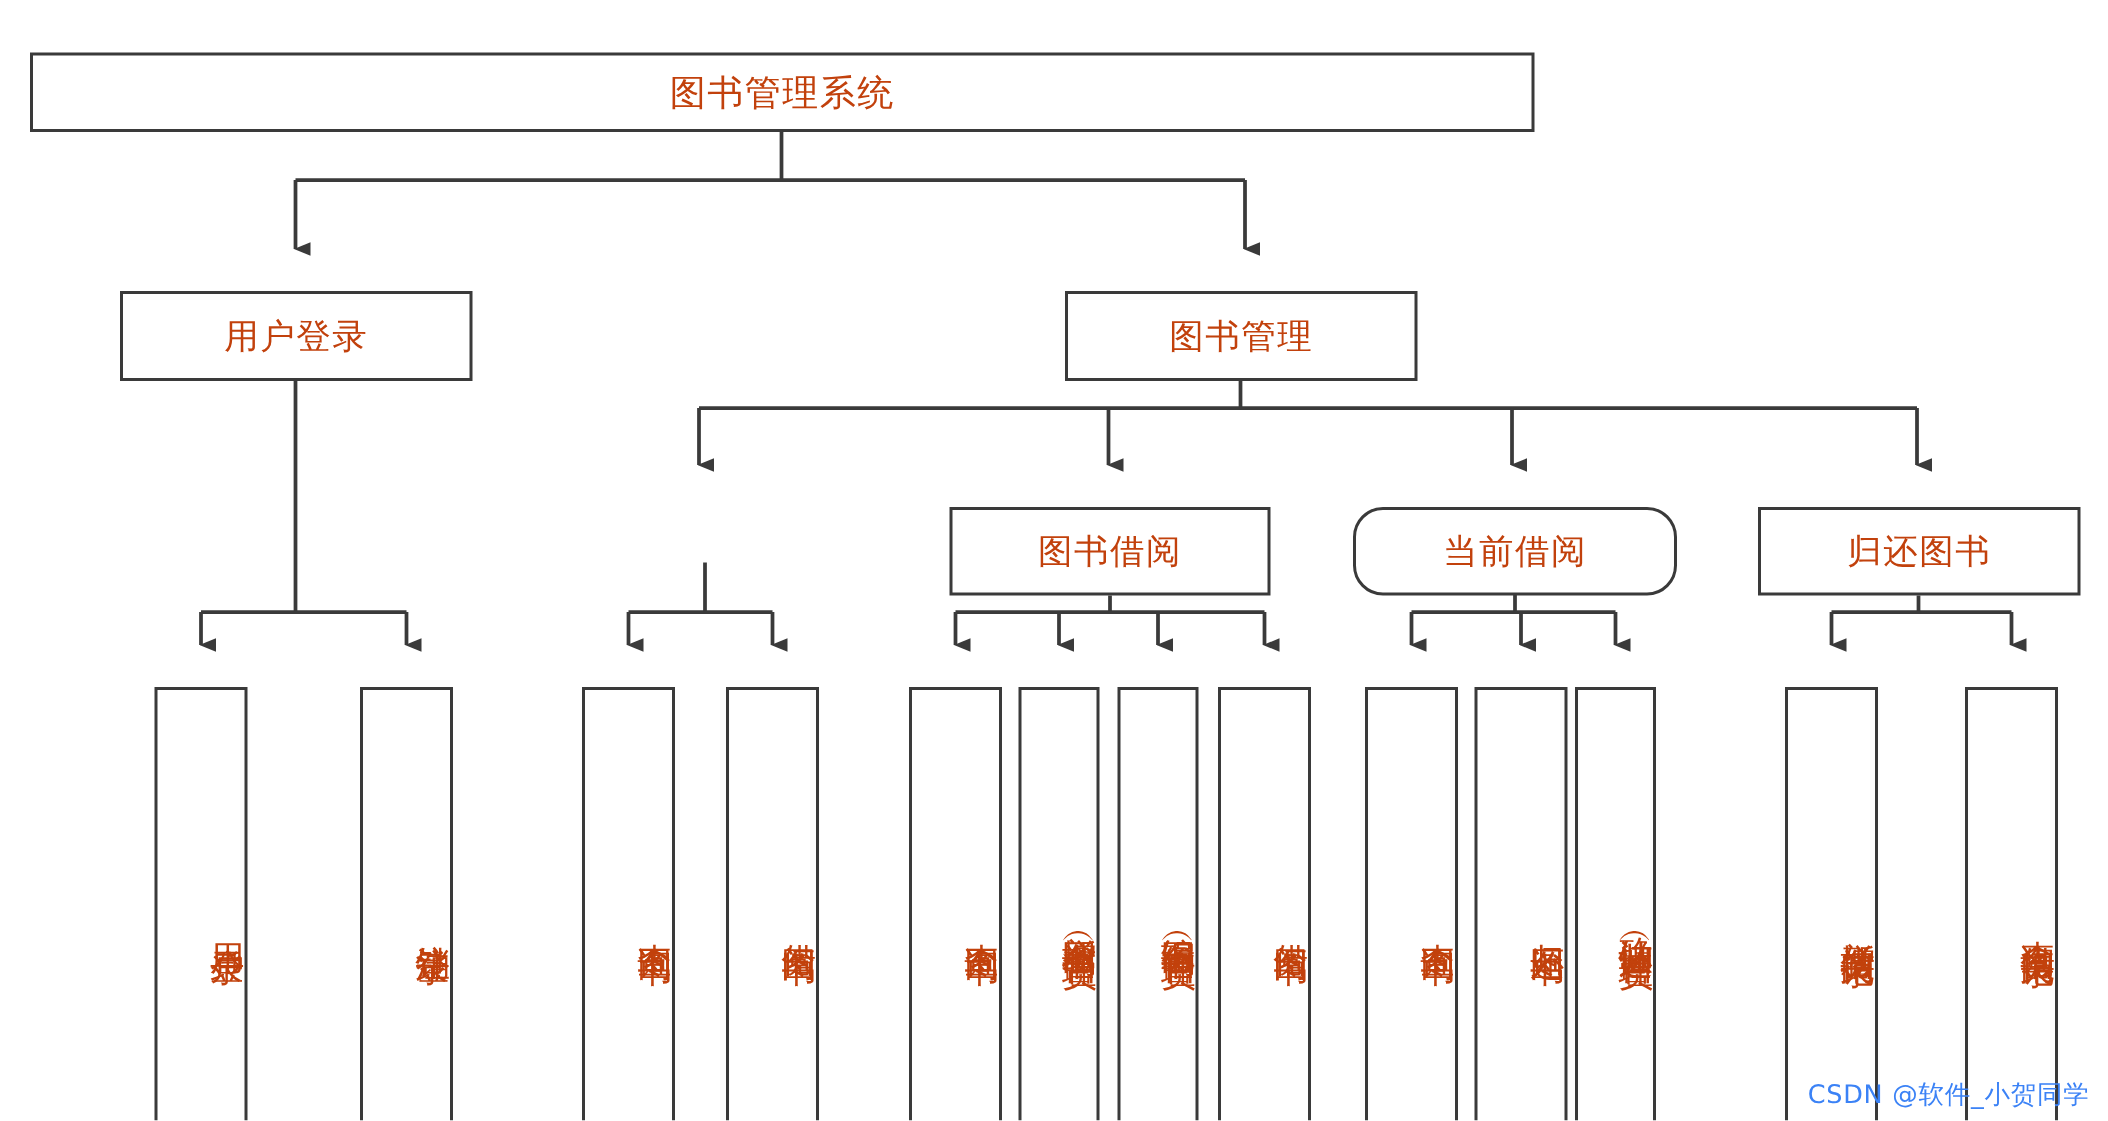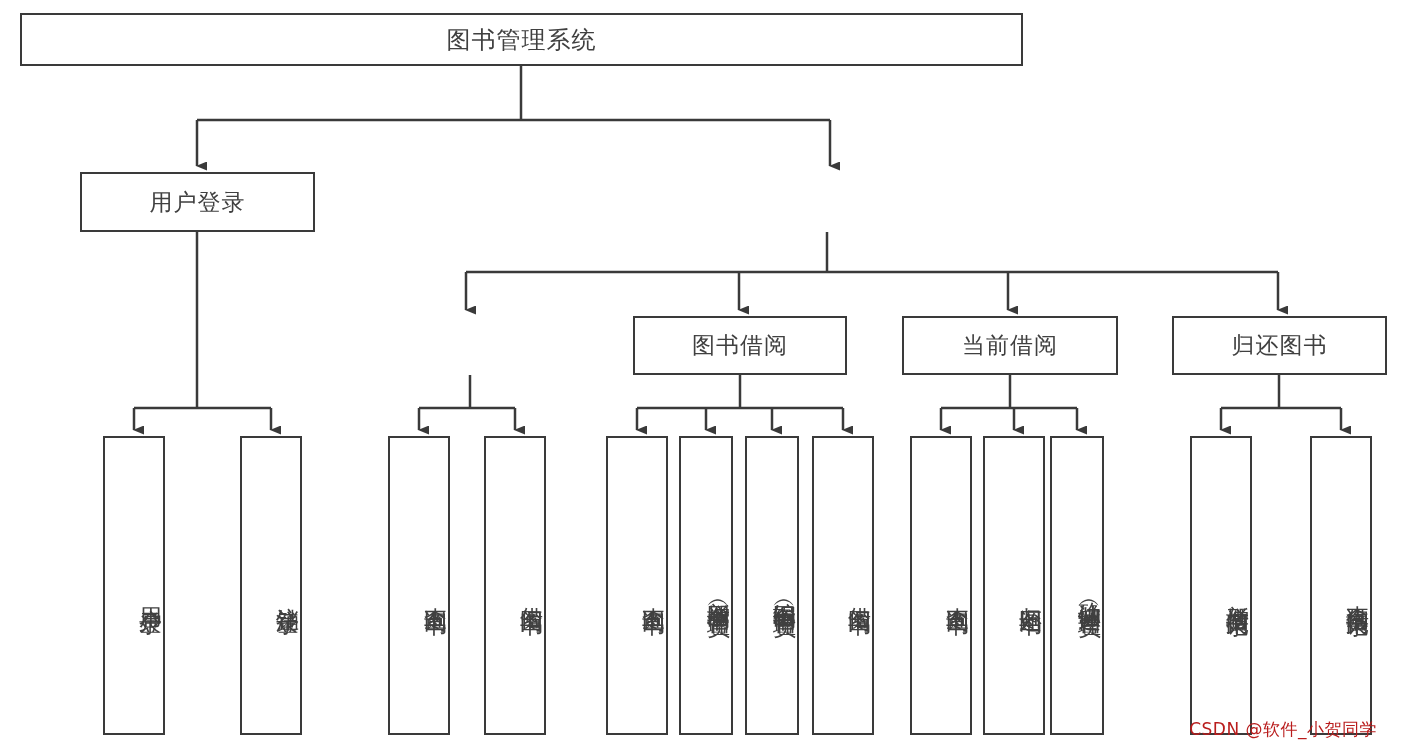--- a/index.html
+++ b/index.html
@@ -25,21 +25,22 @@
     height: 747px;
   }
   .node {
     position: absolute;
     box-sizing: border-box;
     background: #ffffff;
     border: 2.5px solid #3a3a3a;
     display: flex;
     align-items: center;
     justify-content: center;
-    color: #404040;
+    color: #c2410c;
+    margin-top: 22px;
   }
   .node.horizontal {
     font-size: 23px;
     letter-spacing: 1px;
   }
   .node.vertical {
     writing-mode: vertical-rl;
     text-orientation: upright;
     font-size: 23px;
     line-height: 1.08;
@@ -52,24 +53,24 @@
     writing-mode: vertical-rl;
     text-orientation: upright;
     display: block;
     white-space: nowrap;
   }
   .node.root {
     font-size: 24px;
   }
   #watermark {
     position: absolute;
-    right: 28px;
+    right: 12px;
     bottom: 6px;
     font-size: 17px;
-    color: #b91c1c;
+    color: #3b82f6;
     letter-spacing: 0.5px;
     white-space: nowrap;
     pointer-events: none;
   }
 </style>
 </head>
 <body>
 
 <div id="stage">
 
@@ -135,25 +136,28 @@
     </g>
   </svg>
 
   <div class="node horizontal root" style="left:20px; top:13px; width:1003px; height:53px;">
     <span>图书管理系统</span>
   </div>
 
   <div class="node horizontal" style="left:80px; top:172px; width:235px; height:60px;">
     <span>用户登录</span>
   </div>
+  <div class="node horizontal" style="left:710px; top:172px; width:235px; height:60px;">
+    <span>图书管理</span>
+  </div>
 
   <div class="node horizontal" style="left:633px; top:316px; width:214px; height:59px;font-family:Liberation Mono, monospace;">
     <span>图书借阅</span>
   </div>
-  <div class="node horizontal" style="left:902px; top:316px; width:216px; height:59px;">
+  <div class="node horizontal" style="left:902px; top:316px; width:216px; height:59px;border-radius:20px;">
     <span>当前借阅</span>
   </div>
   <div class="node horizontal" style="left:1172px; top:316px; width:215px; height:59px;">
     <span>归还图书</span>
   </div>
 
   <div class="node vertical" style="left:103px; top:436px; width:62px; height:299px;">
     <span class="vtext">用户登录</span>
   </div>
   <div class="node vertical" style="left:240px; top:436px; width:62px; height:299px;">

